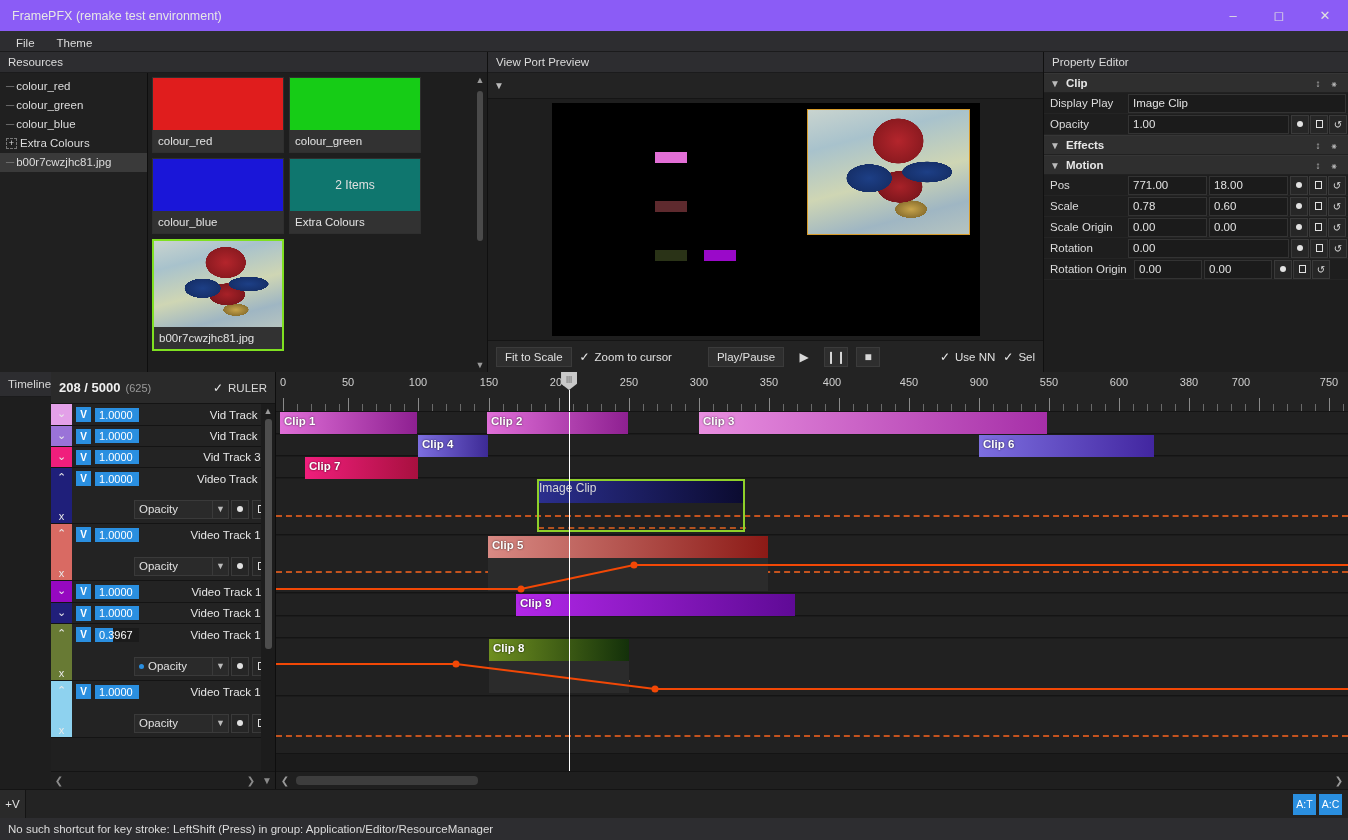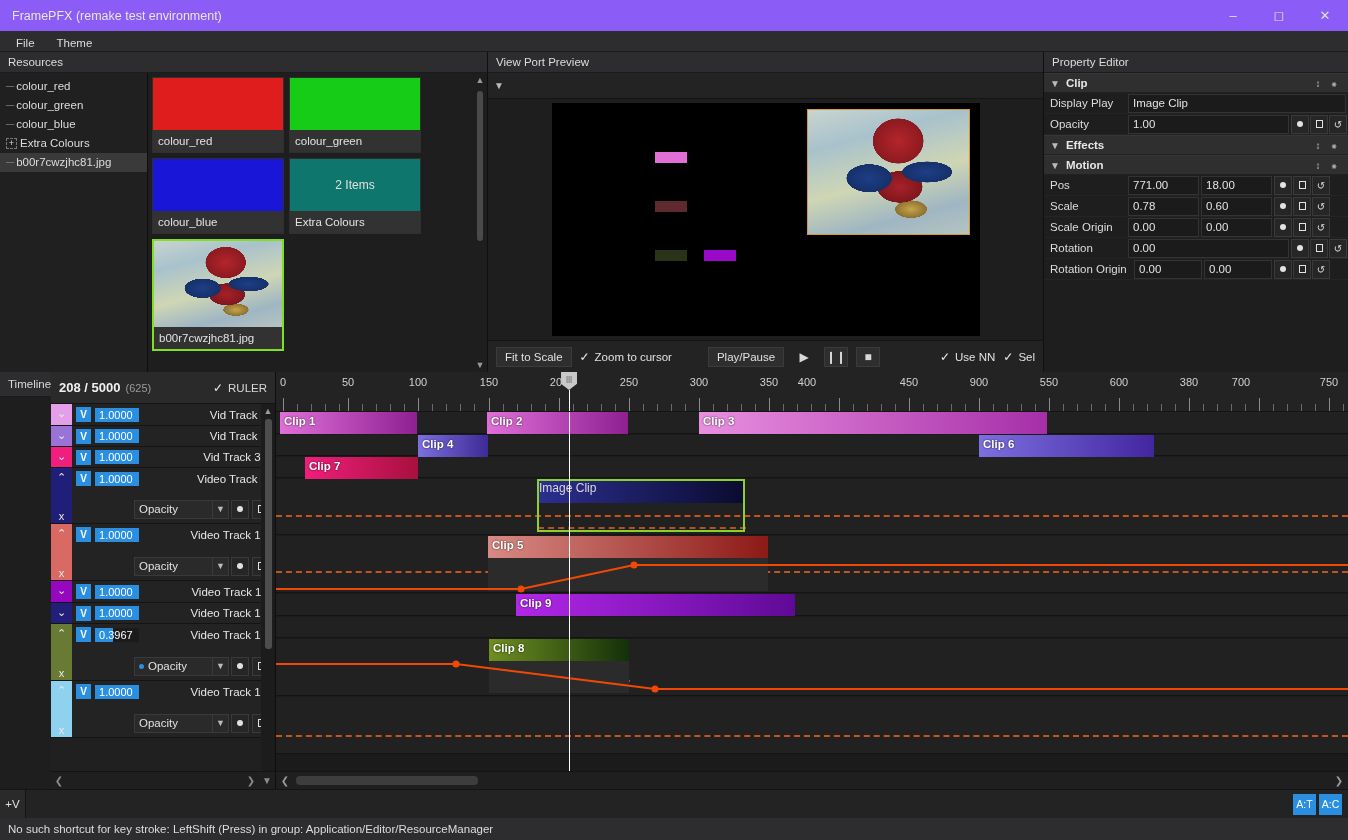--- a/index.html
+++ b/index.html
@@ -80,21 +80,21 @@
   .propeditor { flex:1; display:flex; flex-direction:column; background:#1e1e1e; }
   .pe-body { flex:1; overflow:hidden; }
   .pe-group { height:20px; background:#2f2f2f; display:flex; align-items:center; padding:0 6px; border-bottom:1px solid #212121; border-top:1px solid #363636;}
   .pe-group .gname { font-weight:bold; font-size:11.5px; color:#e6e6e6; margin-left:6px; }
   .pe-group .spacer { flex:1; }
   .pe-group .gicon { width:16px; text-align:center; color:#c0c0c0; font-size:10px; }
   .pe-row { height:21px; display:flex; align-items:center; border-bottom:1px solid #242424; }
   .pe-label { width:84px; font-size:11.5px; color:#dcdcdc; padding-left:6px; white-space:nowrap; overflow:hidden;}
   .pe-field { height:19px; background:#1b1b1b; border:1px solid #333; color:#e2e2e2; font-size:11.5px; line-height:17px; padding-left:4px; margin-right:2px; overflow:hidden; white-space:nowrap;}
   .pe-f1 { flex:1; }
-  .pe-half { width:71px; }
+  .pe-half { width:79px; }
   .pe-btn { width:18px; height:19px; background:#262626; border:1px solid #3a3a3a; display:flex; align-items:center; justify-content:center; color:#ddd; font-size:10px; margin-right:1px;}
   .dot { width:6px; height:6px; border-radius:50%; background:#e2e2e2; display:block;}
   .sq { width:7px; height:8px; border:1.5px solid #e2e2e2; display:block;}
 
   
   .timeline { flex:1; display:flex; flex-direction:row; background:#1e1e1e; min-height:0;}
   .tl-head { height:25px; background:#2d2d30; display:flex; align-items:center; padding-left:8px; font-size:11.5px; border-bottom:1px solid #1b1b1c;}
 
   .tl-main { flex:1; display:flex; min-height:0; }
   .tl-left { width:225px; background:#202020; display:flex; flex-direction:column; border-right:1px solid #0e0e0e;}
@@ -615,21 +615,21 @@
             <span class="mintick" style="left:437px"></span>
             <span class="mintick" style="left:451px"></span>
             <span class="mintick" style="left:465px"></span>
             <span class="mintick" style="left:479px"></span>
             <span class="lbl" style="left:493px">350</span>
             <span class="majtick" style="left:493px"></span>
             <span class="mintick" style="left:507px"></span>
             <span class="mintick" style="left:521px"></span>
             <span class="mintick" style="left:535px"></span>
             <span class="mintick" style="left:549px"></span>
-            <span class="lbl" style="left:531px">400</span>
+            <span class="lbl" style="left:556px">400</span>
             <span class="majtick" style="left:563px"></span>
             <span class="mintick" style="left:577px"></span>
             <span class="mintick" style="left:591px"></span>
             <span class="mintick" style="left:605px"></span>
             <span class="mintick" style="left:619px"></span>
             <span class="lbl" style="left:633px">450</span>
             <span class="majtick" style="left:633px"></span>
             <span class="mintick" style="left:647px"></span>
             <span class="mintick" style="left:661px"></span>
             <span class="mintick" style="left:675px"></span>

